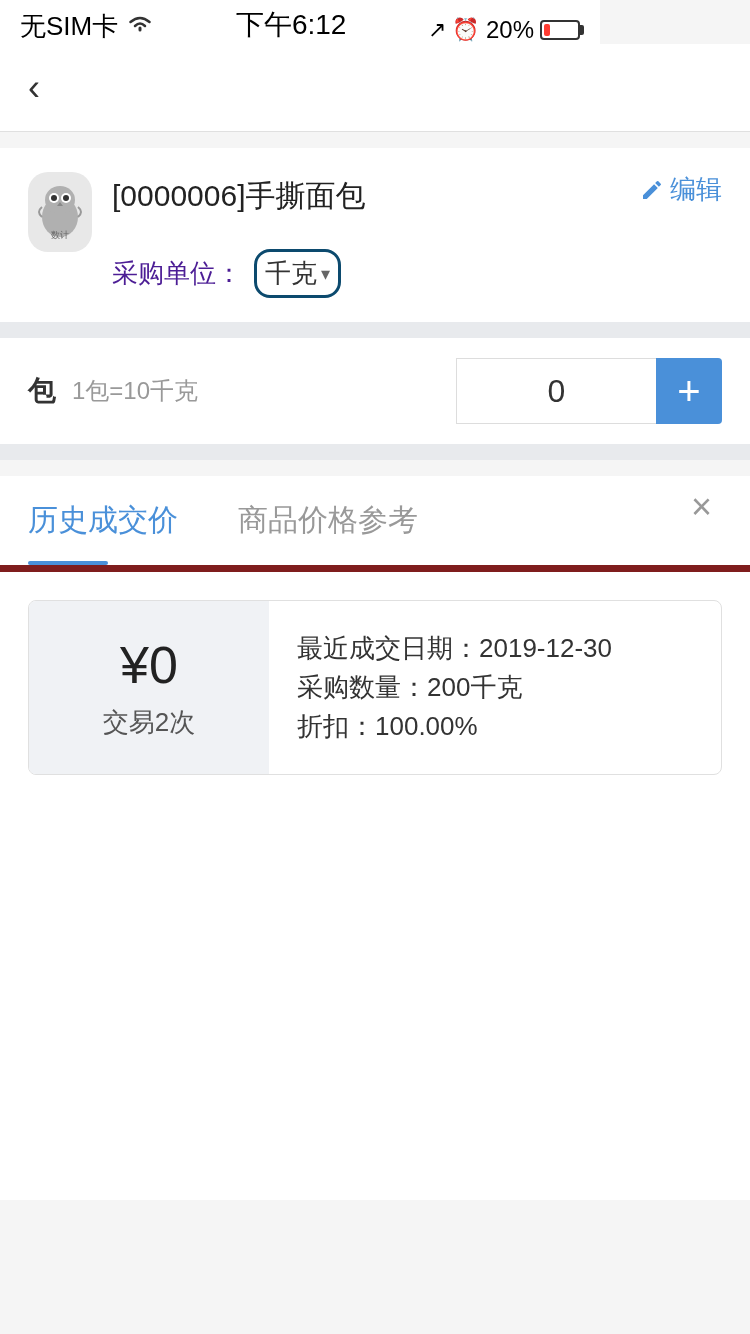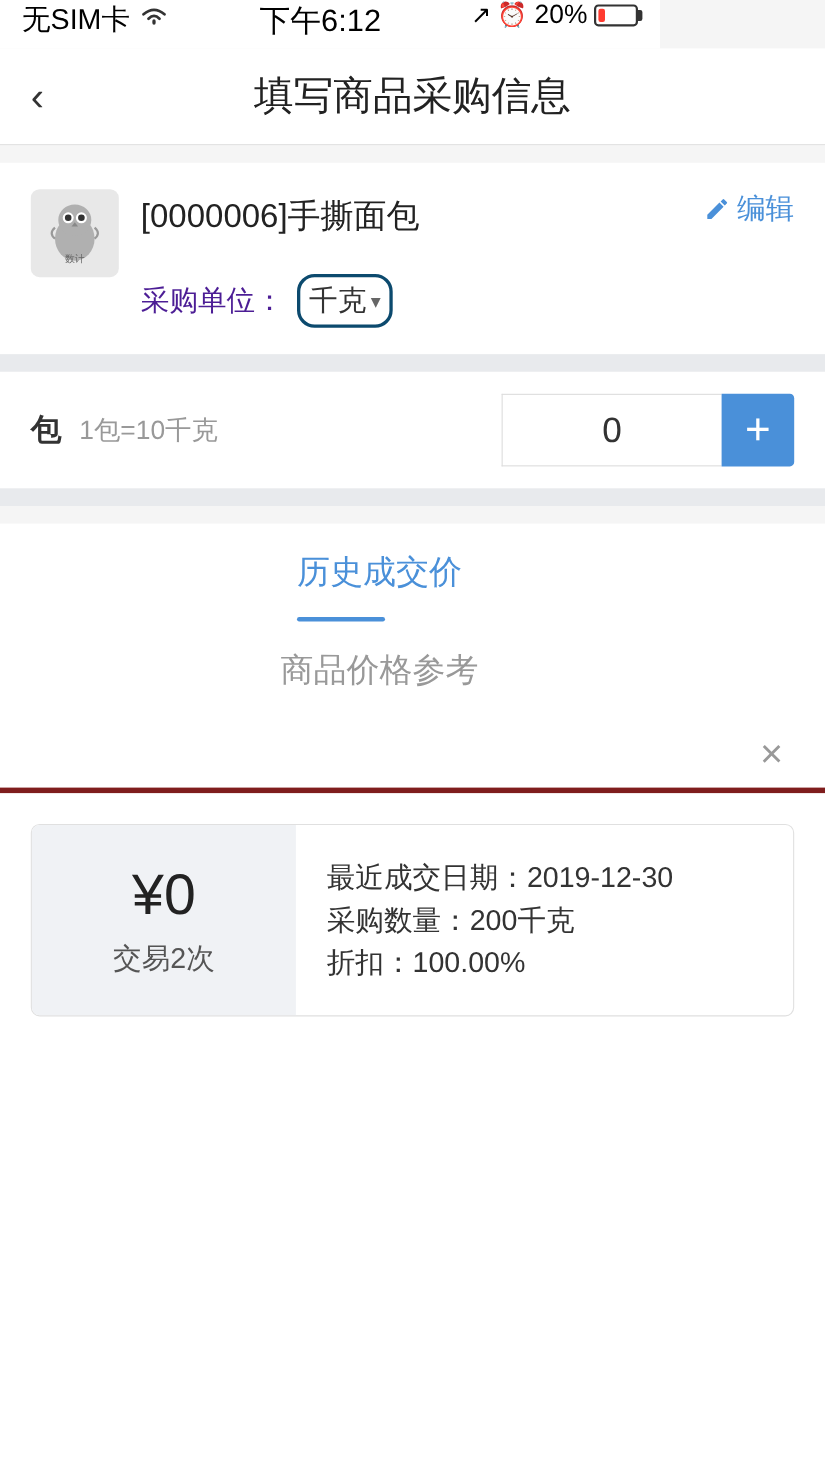--- a/index.html
+++ b/index.html
@@ -11,21 +11,21 @@
       background: #f5f5f5;
       overflow-x: hidden;
     }
 
     
     .status-bar {
       width: 600px;
       height: 44px;
       background: #fff;
       display: flex;
-      align-items: flex-start;
+      align-items: flex-end;
       justify-content: space-between;
       padding: 0 20px;
       font-size: 26px;
       font-weight: 500;
     }
     .status-left {
       display: flex;
       align-items: center;
       gap: 8px;
       font-size: 26px;
@@ -107,24 +107,24 @@
       display: flex;
       align-items: flex-start;
       justify-content: space-between;
     }
     .product-left {
       display: flex;
       align-items: flex-start;
       gap: 20px;
     }
     .product-icon {
-      width: 80px;
+      width: 64px;
       height: 80px;
       background: #e8e8e8;
-      border-radius: 8px;
+      border-radius: 20px;
       display: flex;
       align-items: center;
       justify-content: center;
       flex-shrink: 0;
     }
     .product-info {
       display: flex;
       flex-direction: column;
       gap: 32px;
     }
@@ -240,25 +240,24 @@
       border-radius: 0 4px 4px 0;
     }
 
     
     .tabs-section {
       background: #fff;
       margin-top: 16px;
     }
     .tabs-header {
       display: flex;
-      align-items: center;
-      border-bottom: 5px solid #7f1d1d;
+      align-items: flex-start;
+      border-bottom: 7px solid #7f1d1d;
       padding: 0 28px;
       position: relative;
-      flex-direction: column;
     }
     .tab-item {
       padding: 24px 0;
       font-size: 30px;
       color: #999;
       margin-right: 60px;
       cursor: pointer;
       position: relative;
     }
     .tab-item.active {
@@ -351,21 +350,20 @@
     <div class="battery">
       <div class="battery-body">
         <div class="battery-fill"></div>
       </div>
     </div>
   </div>
 </div>
 
 <div class="nav-bar">
   <span class="nav-back">‹</span>
-  <span class="nav-title">填写商品采购信息</span>
 </div>
 
 <div class="product-card">
   <div class="product-header">
     <div class="product-left">
 
       <div class="product-icon">
         <svg width="60" height="60" viewBox="0 0 60 60">
 
           <ellipse cx="30" cy="35" rx="18" ry="20" fill="#b0b0b0"></ellipse>

